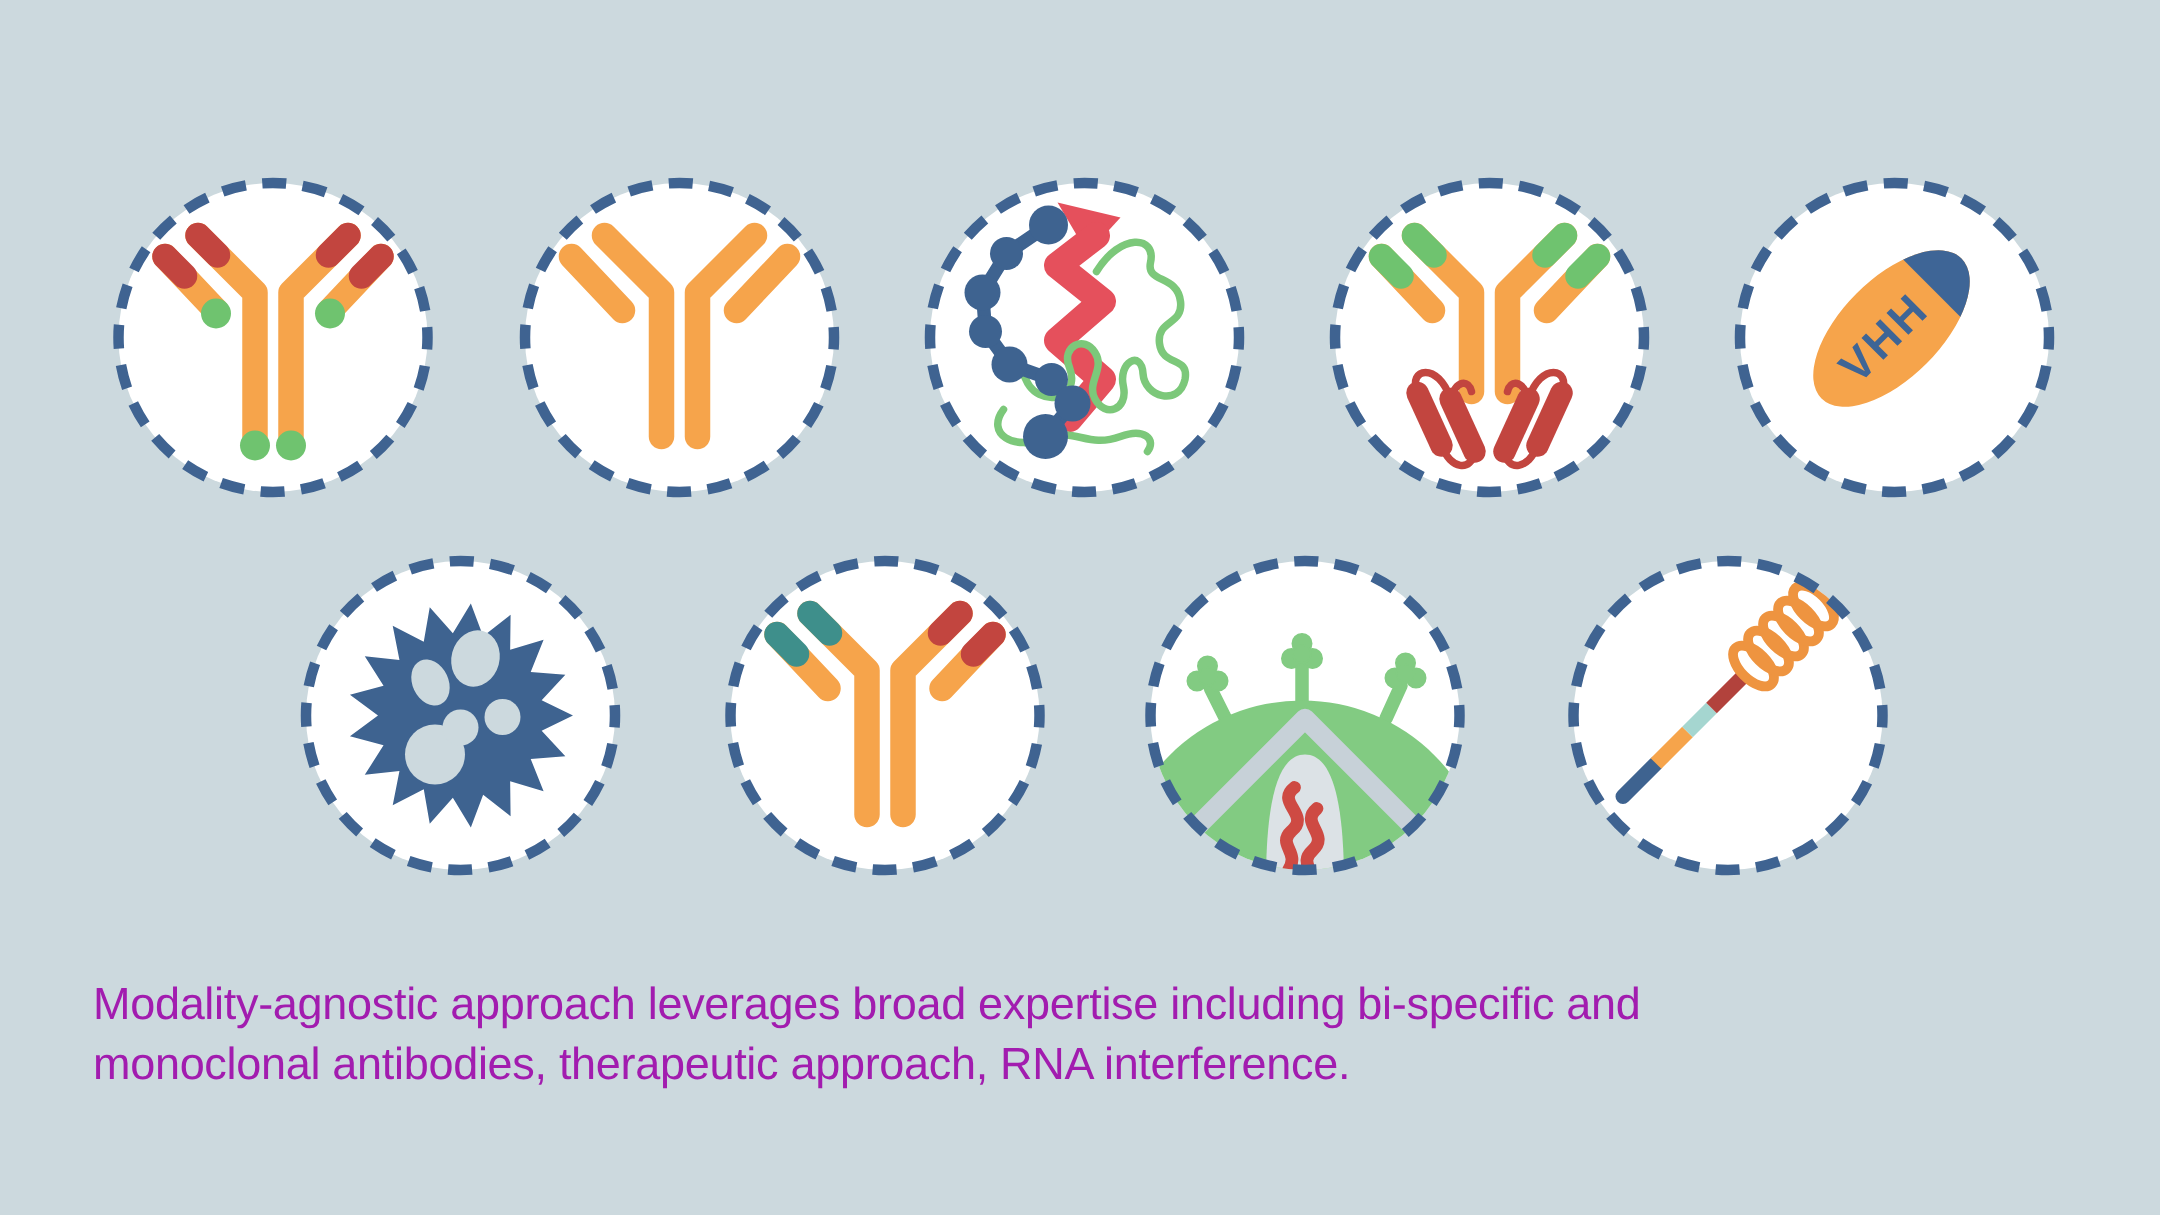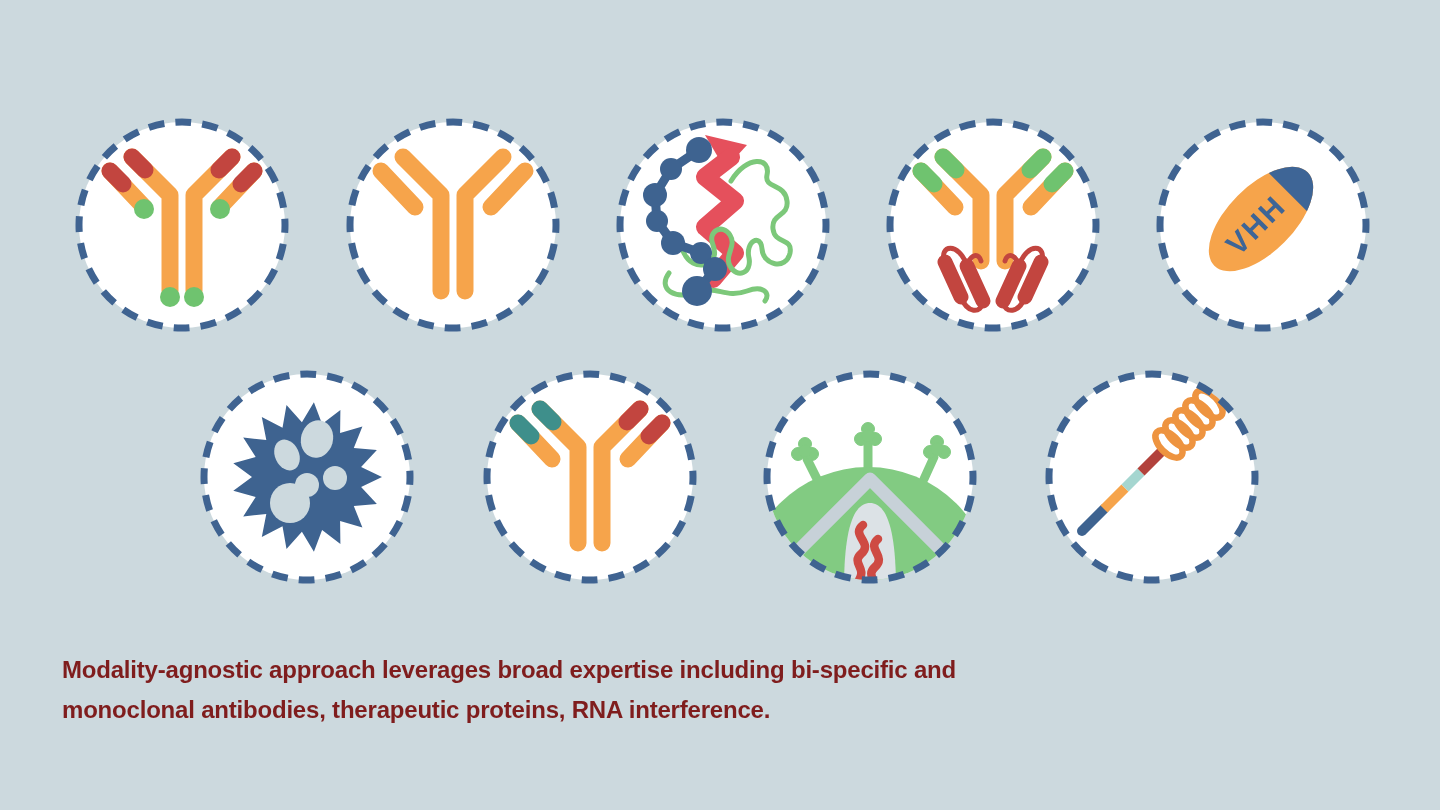--- a/index.html
+++ b/index.html
@@ -9,22 +9,22 @@
     background:#CCD9DE;
     overflow:hidden;
     font-family:"Liberation Sans", sans-serif;
   }
   .tile{position:absolute;width:220px;height:220px;}
   .tile svg{display:block;width:100%;height:100%;}
   .ring{fill:none;stroke:#3F6391;stroke-width:7;stroke-dasharray:16 11;stroke-dashoffset:8;}
   .disc{fill:#FFFFFF;}
   .caption{
     position:absolute;left:62px;top:650px;
-    font-size:24px;line-height:40px;letter-spacing:-0.2px;
-    color:#7f1d1d;font-weight:700;
+    font-size:30px;line-height:40px;letter-spacing:-0.2px;
+    color:#a21caf;font-weight:400;
   }
   
   .t1{left:72px;top:115px;}
   .t2{left:343px;top:115px;}
   .t3{left:613px;top:115px;}
   .t4{left:883px;top:115px;}
   .t5{left:1153px;top:115px;}
   .t6{left:197px;top:367px;}
   .t7{left:480px;top:367px;}
   .t8{left:760px;top:367px;}
@@ -282,16 +282,16 @@
           <ellipse cx="157" cy="47" rx="9" ry="17" transform="rotate(-45 157 47)"></ellipse>
           <ellipse cx="167" cy="37" rx="9" ry="17" transform="rotate(-45 167 37)"></ellipse>
         </g>
       </g>
       <circle class="ring" cx="110" cy="110" r="103"></circle>
     </svg>
   </div>
 
   <div class="caption">
     <div>Modality-agnostic approach leverages broad expertise including bi-specific and</div>
-    <div>monoclonal antibodies, therapeutic proteins, RNA interference.</div>
+    <div>monoclonal antibodies, therapeutic approach, RNA interference.</div>
   </div>
 
 </div>
 
 </body></html>

